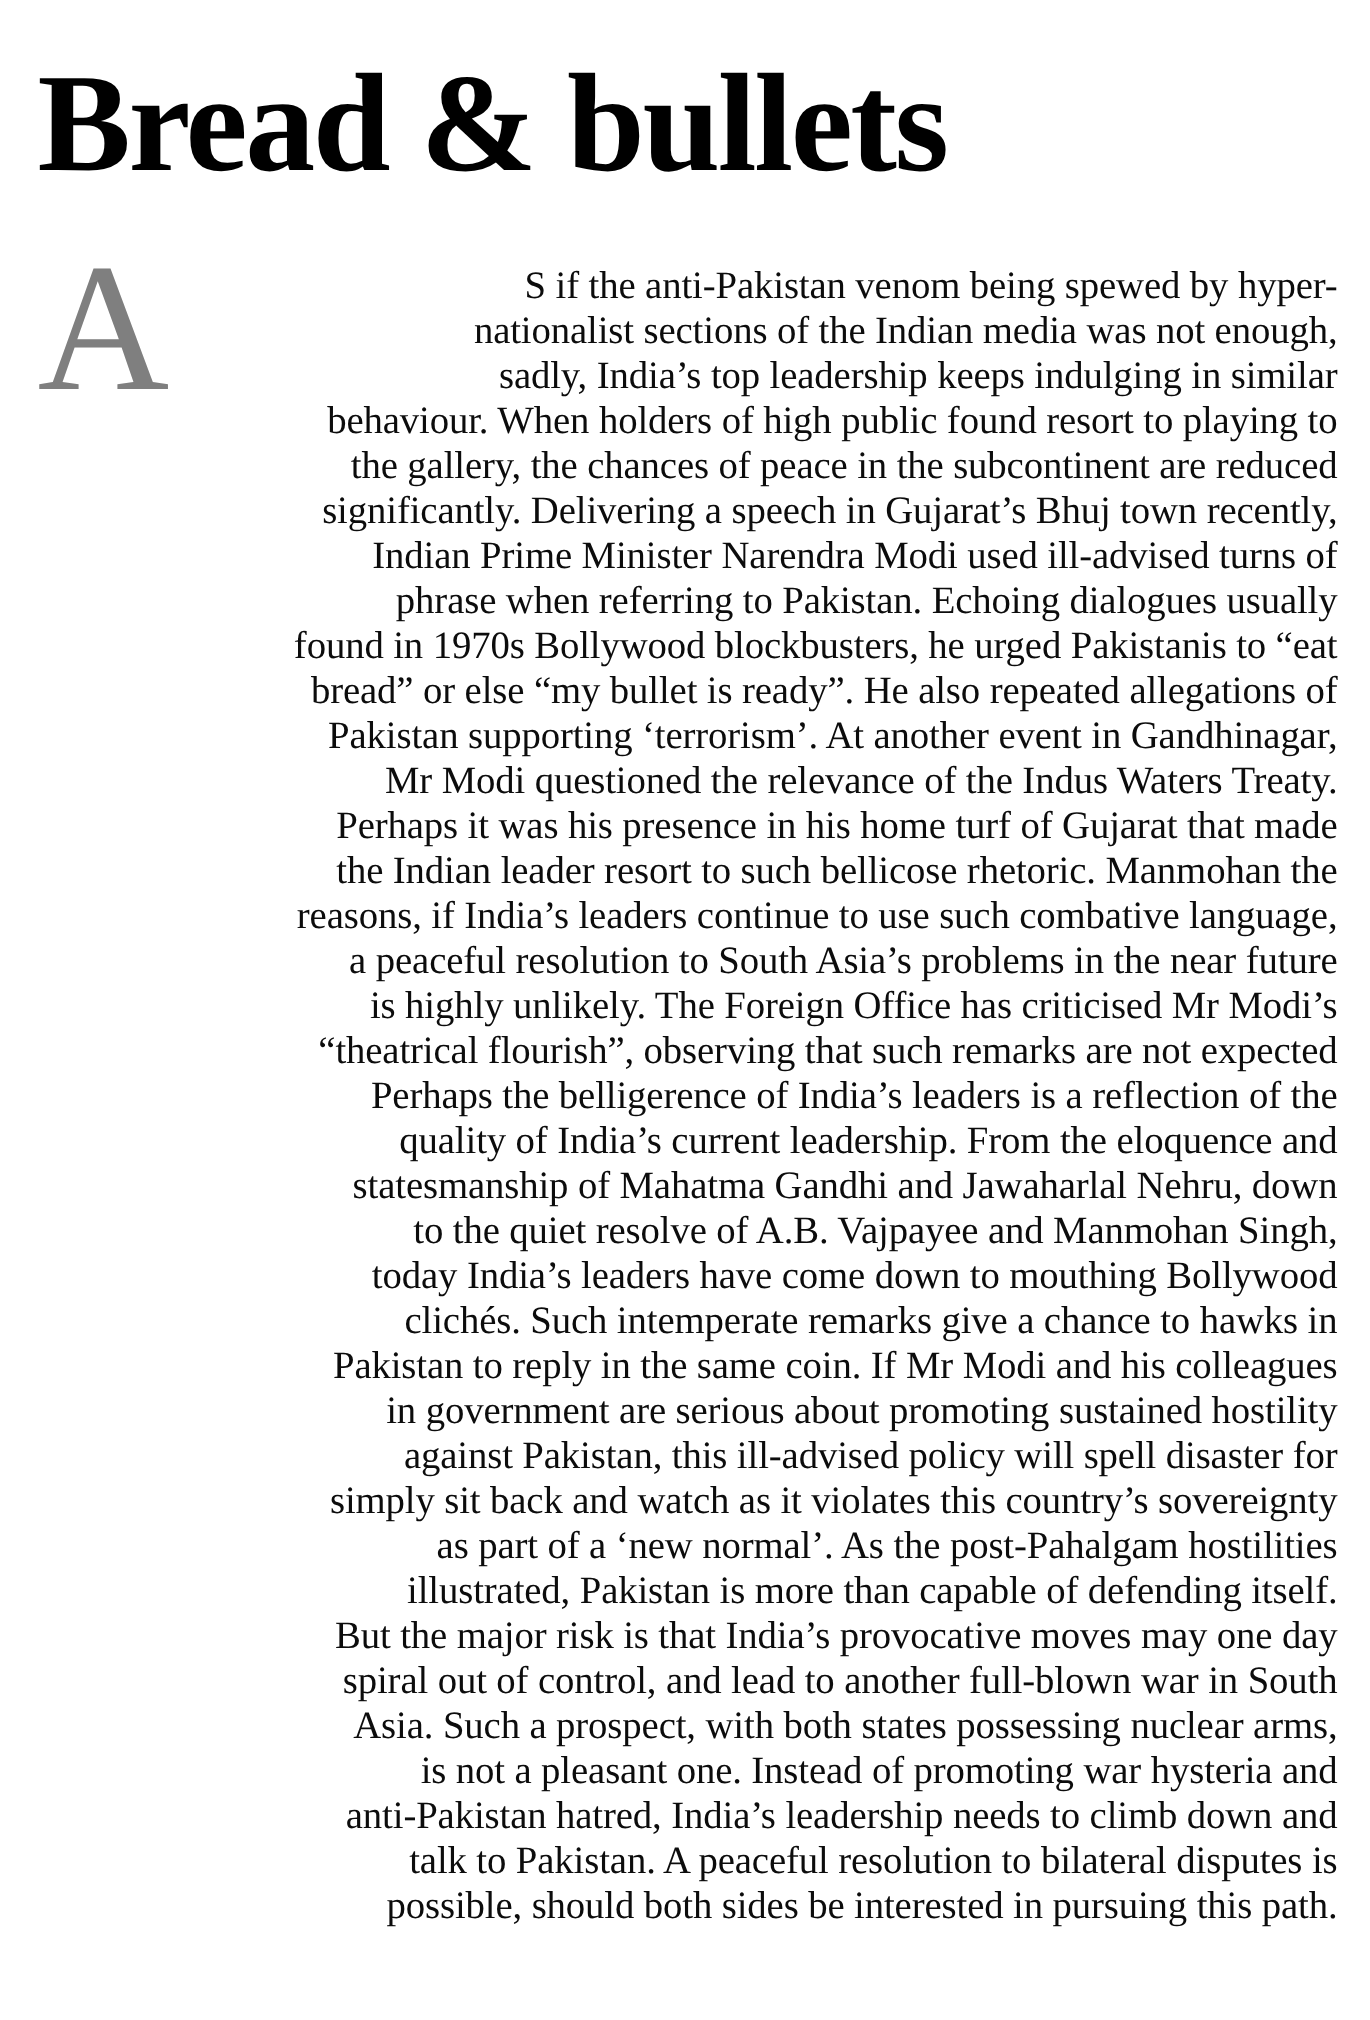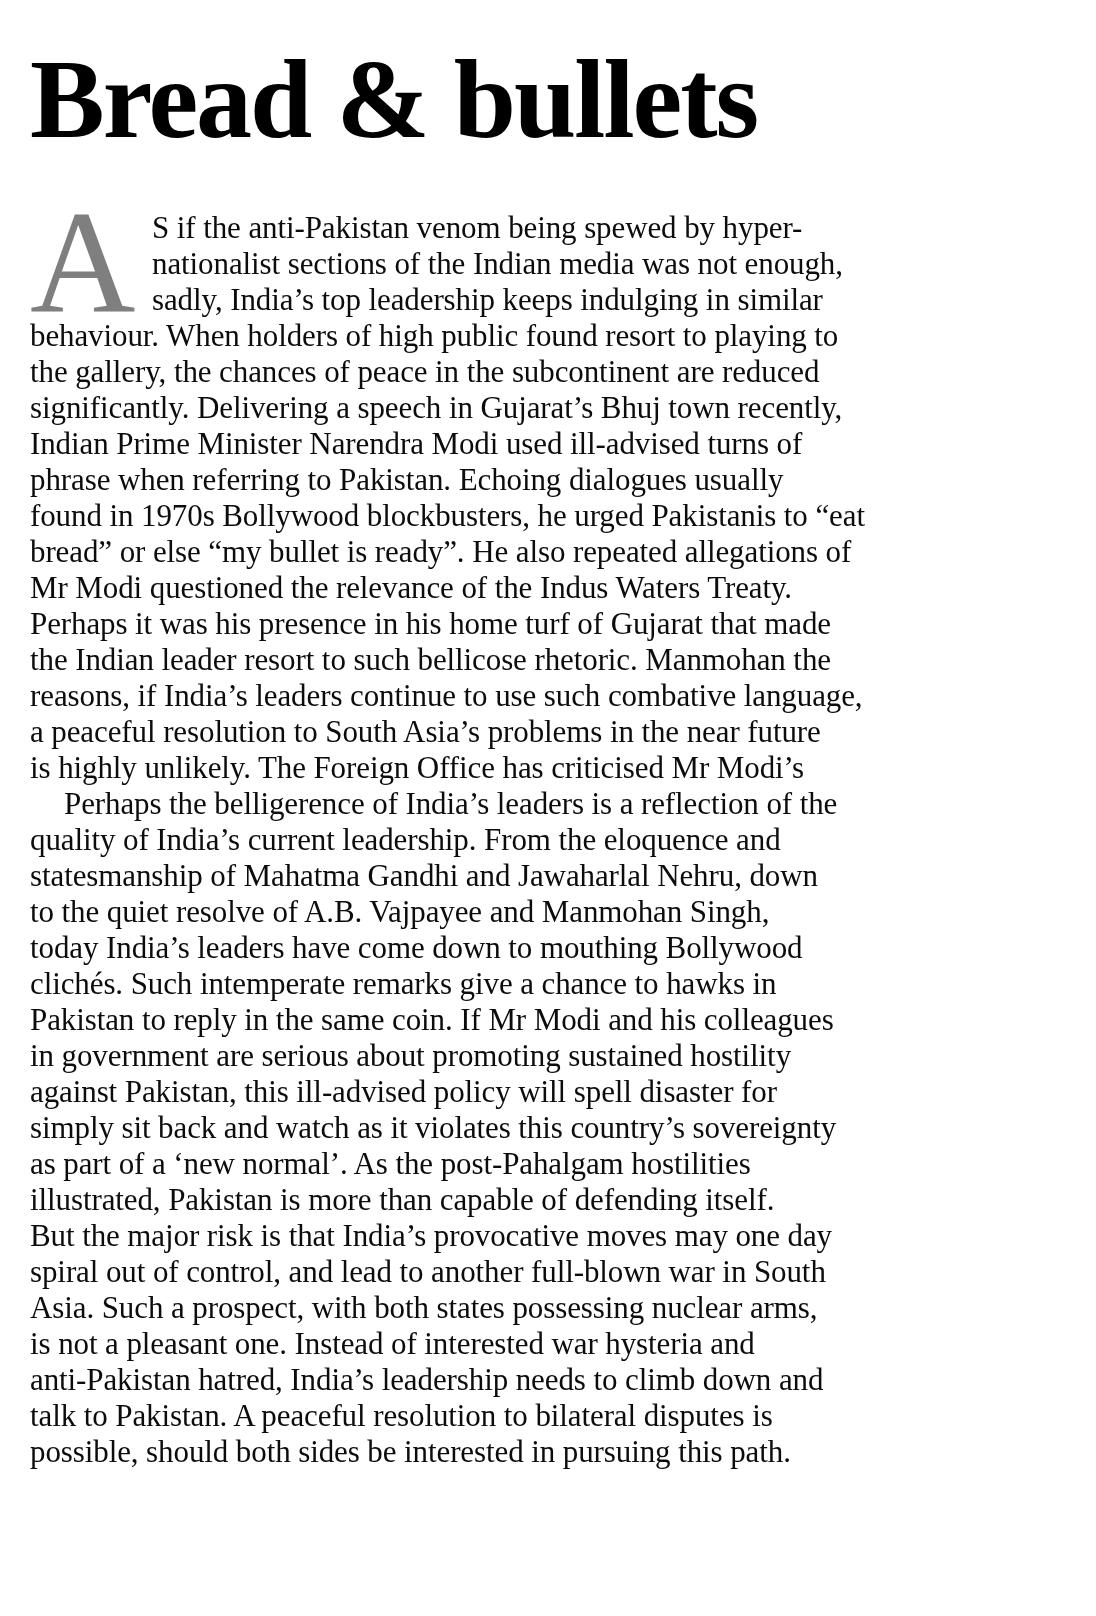--- a/index.html
+++ b/index.html
@@ -35,20 +35,21 @@
     line-height: 36px;
     letter-spacing: -0.1px;
     color: #0c0c0c;
   }
   .para {
     margin: 0;
   }
   .line {
     height: 36px;
     white-space: nowrap;
+    text-align: right;
   }
   .para-indent .line:first-of-type {
     text-indent: 34px;
   }
   .dropcap {
     float: left;
     width: 106px;
     height: 108px;
     margin-right: 16px;
     font-size: 146px;
@@ -69,42 +70,44 @@
     <div class="line">S if the anti-Pakistan venom being spewed by hyper-</div>
         <div class="line">nationalist sections of the Indian media was not enough,</div>
         <div class="line">sadly, India’s top leadership keeps indulging in similar</div>
         <div class="line">behaviour. When holders of high public found resort to playing to</div>
         <div class="line">the gallery, the chances of peace in the subcontinent are reduced</div>
         <div class="line">significantly. Delivering a speech in Gujarat’s Bhuj town recently,</div>
         <div class="line">Indian Prime Minister Narendra Modi used ill-advised turns of</div>
         <div class="line">phrase when referring to Pakistan. Echoing dialogues usually</div>
         <div class="line">found in 1970s Bollywood blockbusters, he urged Pakistanis to “eat</div>
         <div class="line">bread” or else “my bullet is ready”. He also repeated allegations of</div>
+        <div class="line">Pakistan supporting ‘terrorism’. At another event in Gandhinagar,</div>
         <div class="line">Mr Modi questioned the relevance of the Indus Waters Treaty.</div>
         <div class="line">Perhaps it was his presence in his home turf of Gujarat that made</div>
         <div class="line">the Indian leader resort to such bellicose rhetoric. Manmohan the</div>
         <div class="line">reasons, if India’s leaders continue to use such combative language,</div>
         <div class="line">a peaceful resolution to South Asia’s problems in the near future</div>
         <div class="line">is highly unlikely. The Foreign Office has criticised Mr Modi’s</div>
+        <div class="line">“theatrical flourish”, observing that such remarks are not expected</div>
       </div>
     <div class="para para-indent">
         <div class="line">Perhaps the belligerence of India’s leaders is a reflection of the</div>
         <div class="line">quality of India’s current leadership. From the eloquence and</div>
         <div class="line">statesmanship of Mahatma Gandhi and Jawaharlal Nehru, down</div>
         <div class="line">to the quiet resolve of A.B. Vajpayee and Manmohan Singh,</div>
         <div class="line">today India’s leaders have come down to mouthing Bollywood</div>
         <div class="line">clichés. Such intemperate remarks give a chance to hawks in</div>
         <div class="line">Pakistan to reply in the same coin. If Mr Modi and his colleagues</div>
         <div class="line">in government are serious about promoting sustained hostility</div>
         <div class="line">against Pakistan, this ill-advised policy will spell disaster for</div>
         <div class="line">simply sit back and watch as it violates this country’s sovereignty</div>
         <div class="line">as part of a ‘new normal’. As the post-Pahalgam hostilities</div>
         <div class="line">illustrated, Pakistan is more than capable of defending itself.</div>
         <div class="line">But the major risk is that India’s provocative moves may one day</div>
         <div class="line">spiral out of control, and lead to another full-blown war in South</div>
         <div class="line">Asia. Such a prospect, with both states possessing nuclear arms,</div>
-        <div class="line">is not a pleasant one. Instead of interested war hysteria and</div>
+        <div class="line">is not a pleasant one. Instead of promoting war hysteria and</div>
         <div class="line">anti-Pakistan hatred, India’s leadership needs to climb down and</div>
         <div class="line">talk to Pakistan. A peaceful resolution to bilateral disputes is</div>
         <div class="line">possible, should both sides be interested in pursuing this path.</div>
       </div>
   </div>
 </div>
 
 </body></html>

